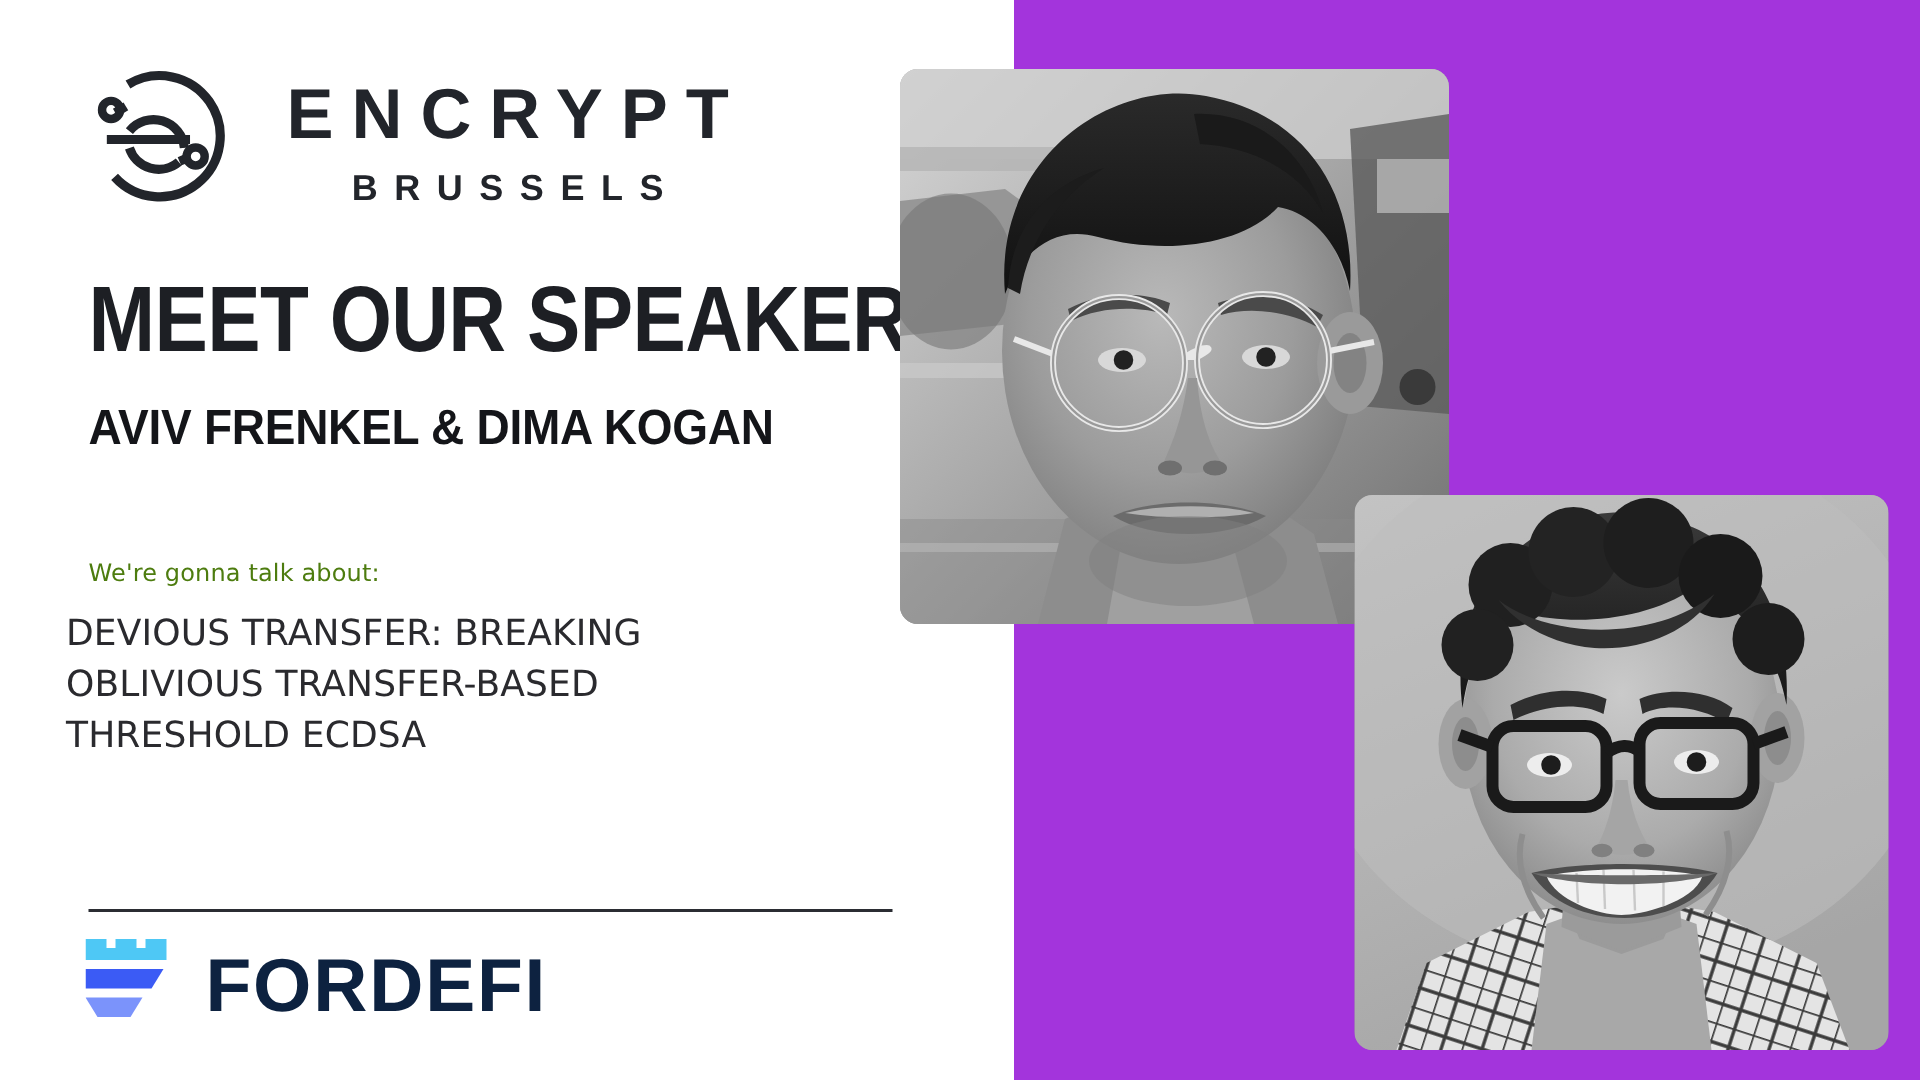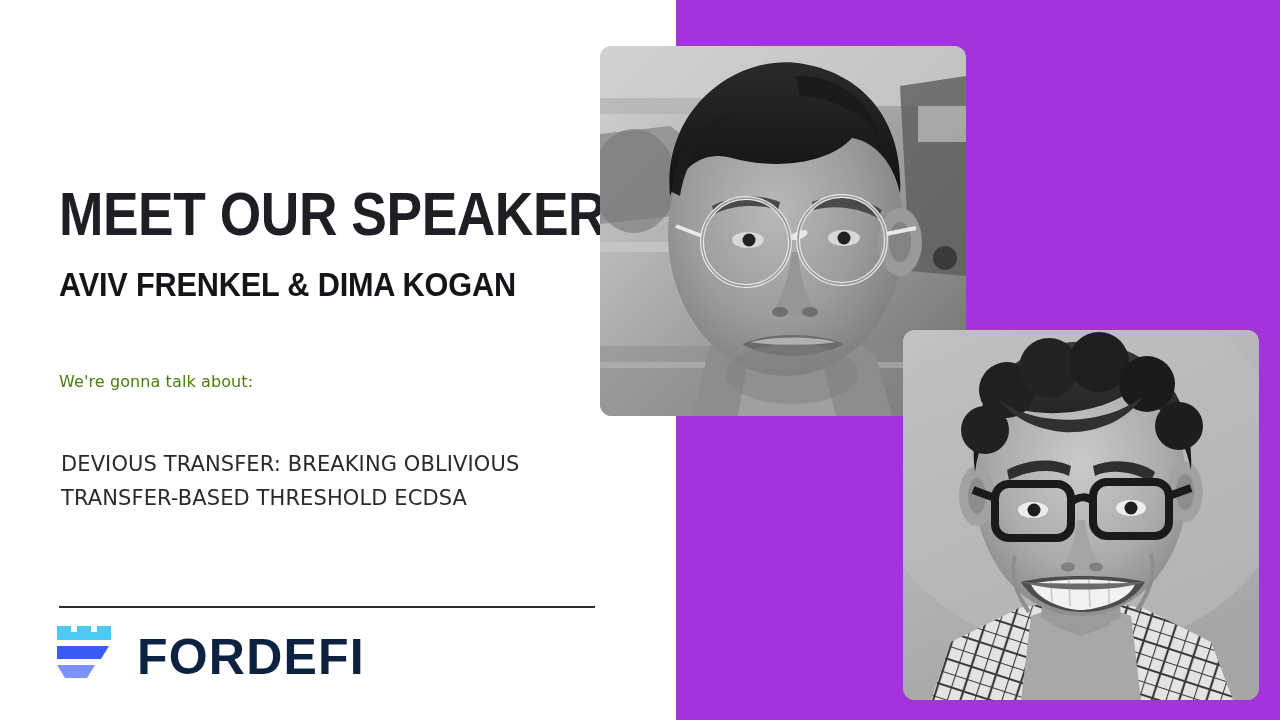--- a/index.html
+++ b/index.html
@@ -110,30 +110,29 @@
     left: 59px;
     top: 372px;
     font-family: "DejaVu Sans", sans-serif;
     font-size: 16px;
     font-weight: 400;
     color: #4d7c0f;
     letter-spacing: 0.1px;
   }
   .talk-title {
     position: absolute;
-    left: 61px;
+    left: 44px;
     top: 405px;
     width: 460px;
     font-family: "DejaVu Sans", sans-serif;
-    font-size: 21px;
+    font-size: 24px;
     font-weight: 400;
     line-height: 34px;
     color: #2a2a2e;
     letter-spacing: 0.1px;
-    margin-top: 42px;
   }
 
   
   .divider {
     position: absolute;
     left: 59px;
     top: 606px;
     width: 536px;
     height: 2px;
     background: #2b2d33;
@@ -183,20 +182,40 @@
   }
   .photo svg { display: block; width: 100%; height: 100%; }
 </style>
 </head>
 <body>
 
 <div id="slide">
 
   <div class="purple-block"></div>
 
+  <div class="brand">
+    <span class="brand-mark">
+      <svg viewBox="0 0 100 100" xmlns="http://www.w3.org/2000/svg">
+        <g fill="none" stroke="#22252b" stroke-width="6.5">
+          <path d="M 28 11 A 43 43 0 1 1 18.5 76.5"></path>
+          <path d="M 29 44 A 22 22 0 0 1 68 56"></path>
+          <path d="M 29 56 A 22 22 0 0 0 64 66"></path>
+          <line x1="13" y1="50" x2="72" y2="50"></line>
+          <line x1="19" y1="31" x2="26.5" y2="26.5"></line>
+          <line x1="64.5" y1="65.5" x2="70.5" y2="63"></line>
+        </g>
+        <circle cx="16" cy="29" r="6.4" fill="none" stroke="#22252b" stroke-width="6"></circle>
+        <circle cx="76" cy="62" r="6.4" fill="none" stroke="#22252b" stroke-width="6"></circle>
+      </svg>
+    </span>
+    <span class="brand-word">
+      <span class="w-encrypt">ENCRYPT</span>
+      <span class="w-brussels">BRUSSELS</span>
+    </span>
+  </div>
 
   <div class="headline">MEET OUR SPEAKER</div>
   <div class="subhead">AVIV FRENKEL &amp; DIMA KOGAN</div>
 
   <div class="talk-eyebrow">We're gonna talk about:</div>
   <div class="talk-title">DEVIOUS TRANSFER: BREAKING OBLIVIOUS TRANSFER-BASED THRESHOLD ECDSA</div>
 
   <div class="divider"></div>
 
   <div class="fordefi">

